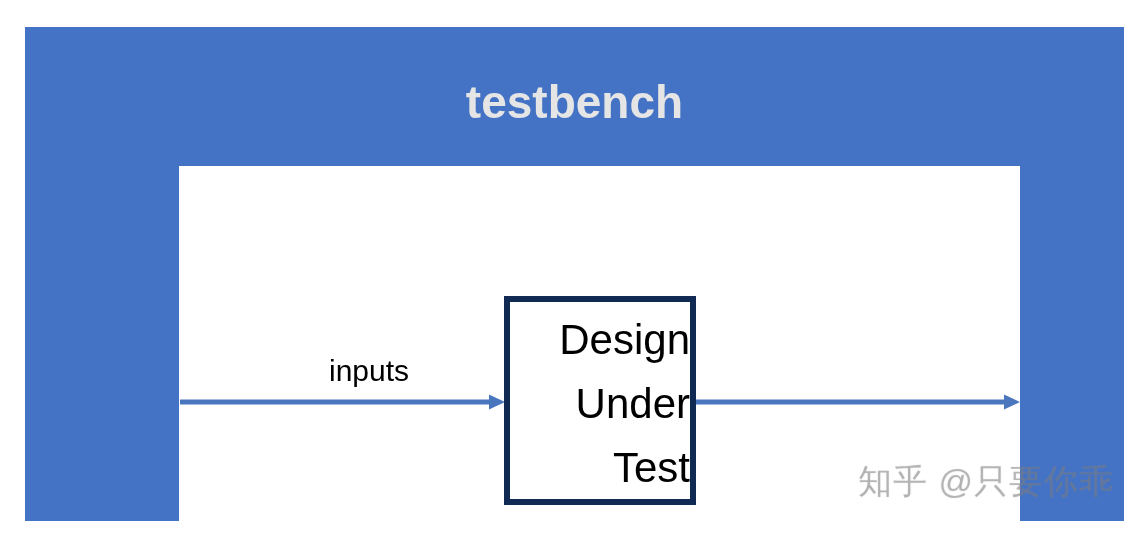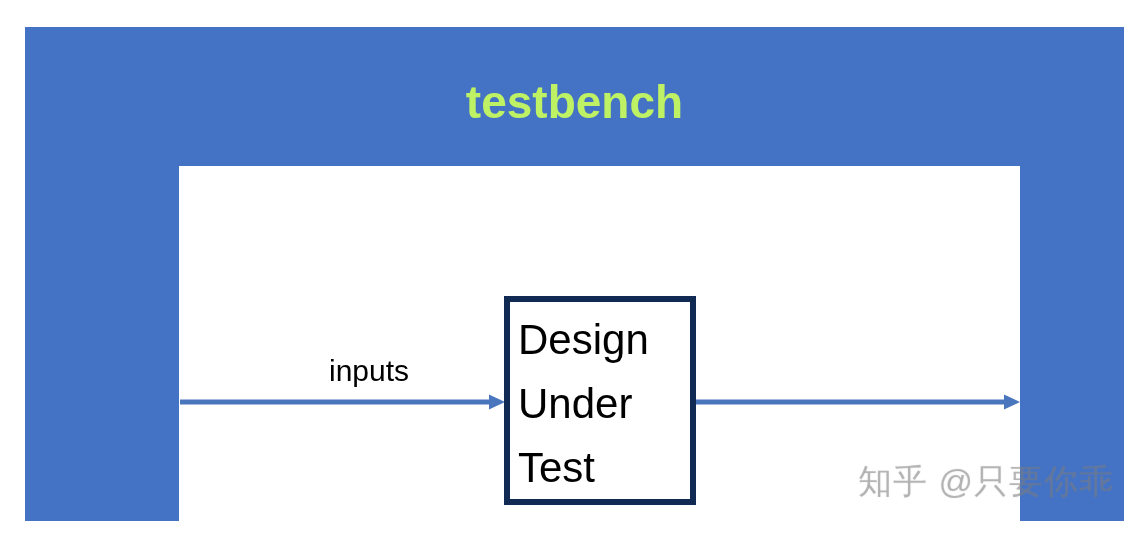--- a/index.html
+++ b/index.html
@@ -25,21 +25,21 @@
     background: #4472C4;
     box-sizing: border-box;
   }
 
   #testbench-title {
     position: absolute;
     left: 0;
     top: 50px;
     width: 100%;
     text-align: center;
-    color: #bef264;
+    color: #e5e5e5;
     font-size: 46px;
     font-weight: bold;
     line-height: 1.1;
     letter-spacing: 0px;
     white-space: nowrap;
   }
 
   
   #inner-canvas {
     position: absolute;
@@ -109,21 +109,21 @@
   }
   #dut-label {
     position: absolute;
     left: 8px;
     top: 6px;
     right: 0;
     color: #000000;
     font-size: 42px;
     font-weight: normal;
     line-height: 64px;
-    text-align: left;
+    text-align: right;
     white-space: pre-line;
   }
 
   
   #watermark {
     position: absolute;
     left: 858px;
     top: 463px;
     font-size: 34px;
     color: rgba(255,255,255,0.62);

